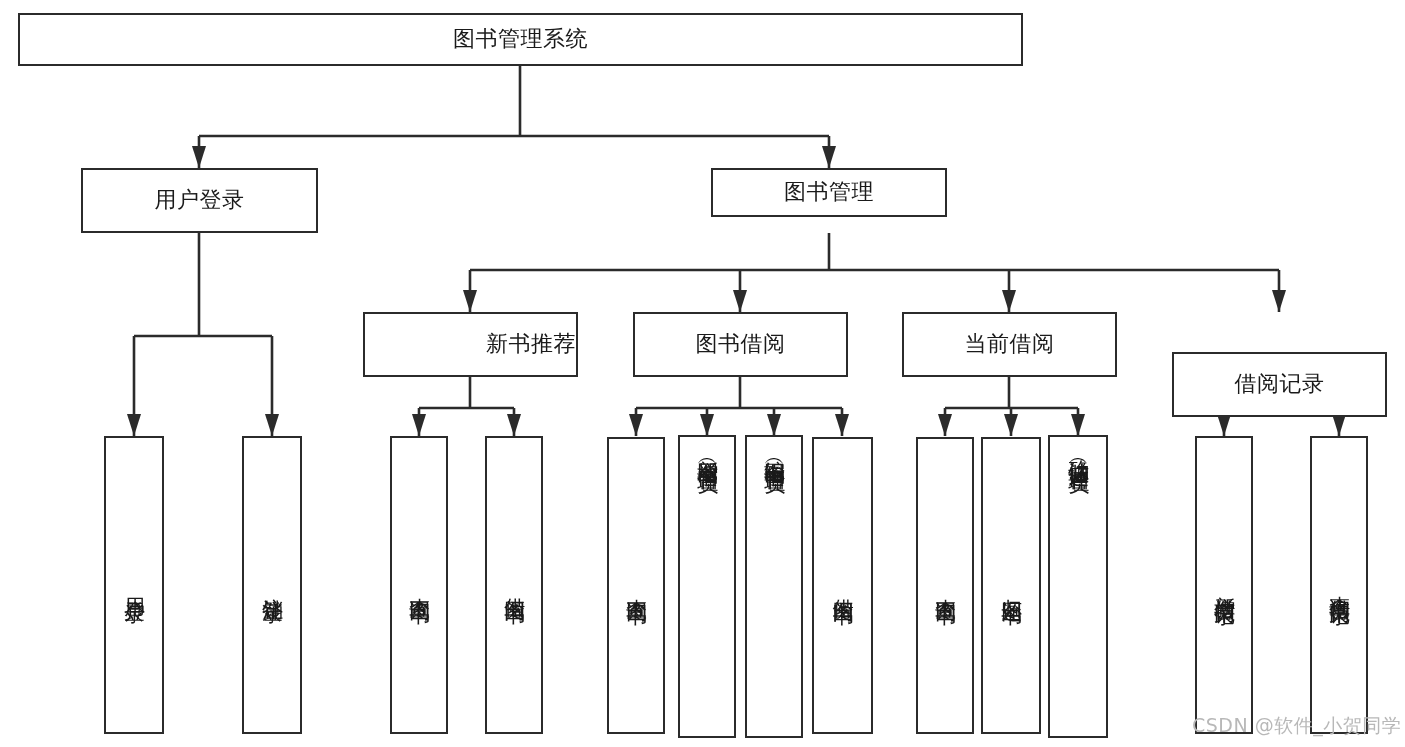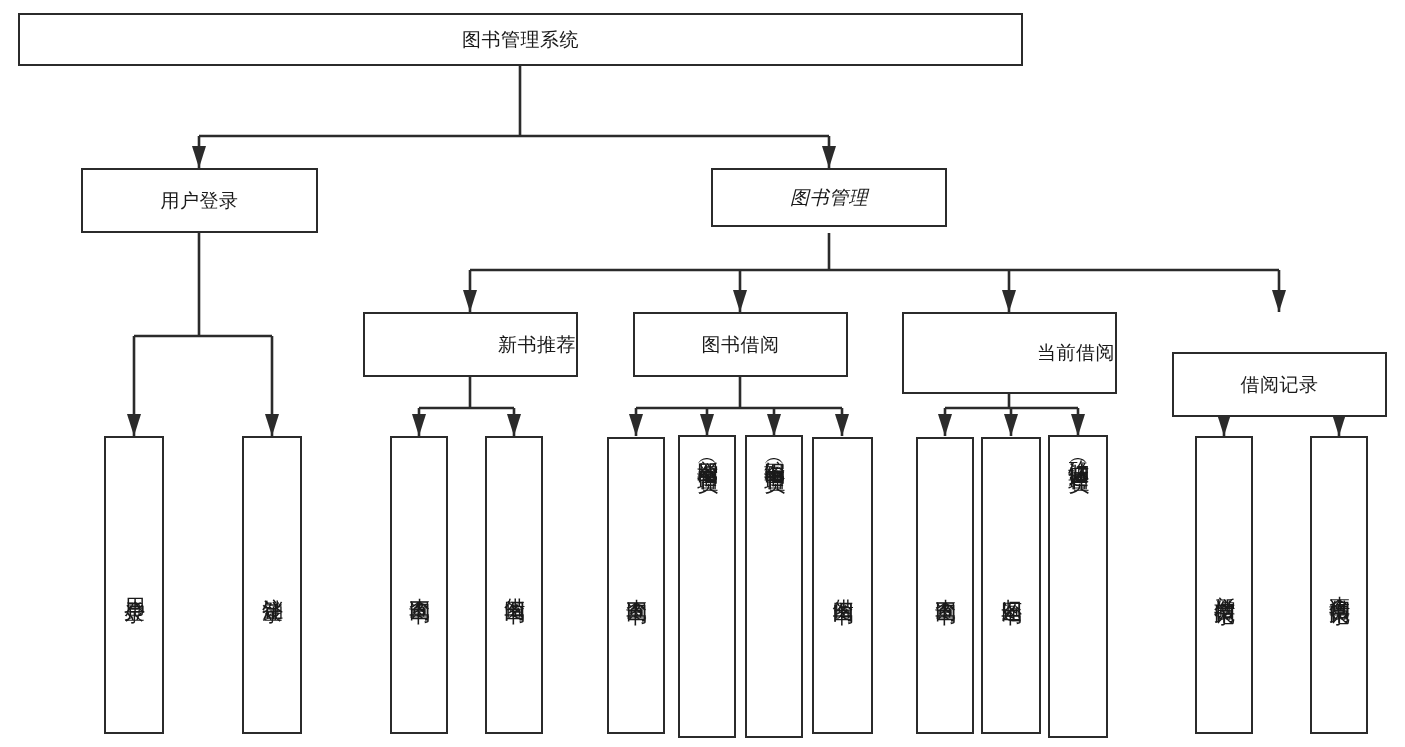--- a/index.html
+++ b/index.html
@@ -37,21 +37,21 @@
     justify-content: center;
     overflow: hidden;
   }
   .node-label {
     color: #1a1a1a;
     line-height: 1.12;
     letter-spacing: 0.5px;
     white-space: nowrap;
   }
   .node.horiz .node-label {
-    font-size: 19px;
+    font-size: 22px;
   }
   .node.vert {
     align-items: flex-start;
     padding-top: 6px;
   }
   .node.vert .node-label {
     writing-mode: vertical-rl;
     text-orientation: upright;
     font-size: 21px;
     letter-spacing: 2px;
@@ -133,30 +133,30 @@
       </g>
   </svg>
 
   <div id="node-layer">
       <div class="node horiz" style="left: 18px; top: 13px; width: 1005px; height: 53px;">
         <span class="node-label">图书管理系统</span>
       </div>
       <div class="node horiz" style="left: 81px; top: 168px; width: 237px; height: 65px;">
         <span class="node-label">用户登录</span>
       </div>
-      <div class="node horiz" style="left: 711px; top: 168px; width: 236px; height: 59px; font-style: italic;">
+      <div class="node horiz" style="left: 711px; top: 168px; width: 236px; height: 49px;">
         <span class="node-label">图书管理</span>
       </div>
       <div class="node horiz" style="left: 363px; top: 312px; width: 215px; height: 65px; justify-content: flex-end;">
         <span class="node-label">新书推荐</span>
       </div>
       <div class="node horiz" style="left: 633px; top: 312px; width: 215px; height: 65px; align-items: center;">
         <span class="node-label">图书借阅</span>
       </div>
-      <div class="node horiz" style="left: 902px; top: 312px; width: 215px; height: 82px; justify-content: flex-end;">
+      <div class="node horiz" style="left: 902px; top: 312px; width: 215px; height: 65px;">
         <span class="node-label">当前借阅</span>
       </div>
       <div class="node horiz" style="left: 1172px; top: 312px; width: 215px; height: 65px; margin-top: 40px;">
         <span class="node-label">借阅记录</span>
       </div>
       <div class="node vert centered" style="left: 104px; top: 436px; width: 60px; height: 298px;">
         <span class="node-label">用户登录</span>
       </div>
       <div class="node vert centered" style="left: 242px; top: 436px; width: 60px; height: 298px;">
         <span class="node-label">注销登录</span>
@@ -189,14 +189,15 @@
         <span class="node-label">确认归还（管理员）</span>
       </div>
       <div class="node vert centered" style="left: 1195px; top: 436px; width: 58px; height: 298px;">
         <span class="node-label">新增借阅记录</span>
       </div>
       <div class="node vert centered" style="left: 1310px; top: 436px; width: 58px; height: 298px;">
         <span class="node-label">查询借阅记录</span>
       </div>
     </div>
 
+  <div class="watermark" style="left:1192px; top:713px;">CSDN @软件_小贺同学</div>
 
 </div>
 
 </body></html>

